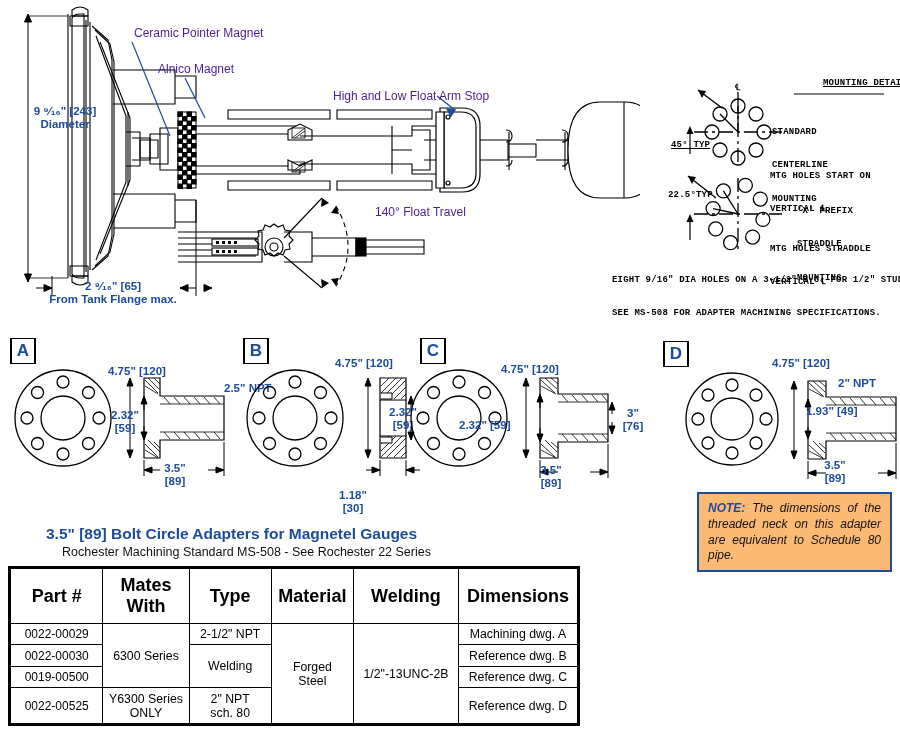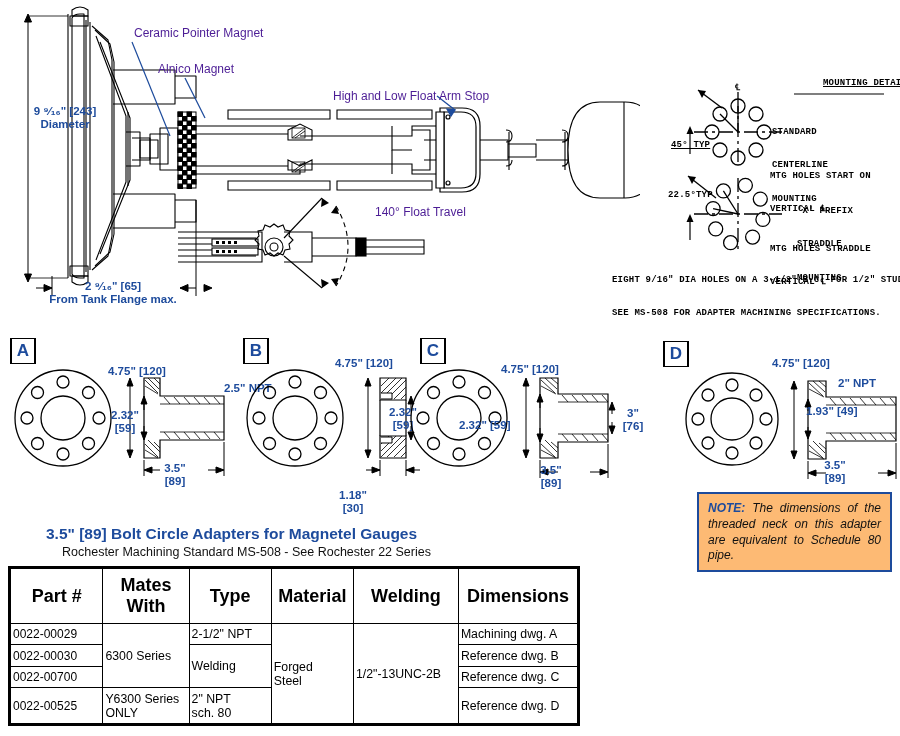--- a/index.html
+++ b/index.html
@@ -28,21 +28,21 @@
             padding:7px 9px 6px 9px;font-size:12px;line-height:1.32;color:#111;
             text-align:justify;font-style:italic;}
   #note-box b{color:#1d4b9c;font-weight:bold;}
 
   
   table{border-collapse:collapse;width:100%;height:100%;background:#fff;
         table-layout:fixed;}
   table,th,td{border:1.6px solid #000;}
   #parts-table{border:2.5px solid #000;box-sizing:border-box;}
   th{font-size:18px;font-weight:bold;text-align:center;padding:6px 2px;}
-  td{font-size:12.3px;text-align:left;padding:3px 2px;vertical-align:middle;}
+  td{font-size:12.3px;text-align:center;padding:3px 2px;vertical-align:middle;}
   td.part{font-size:12px;}
 </style>
 </head>
 <body>
 
 <svg class="abs" style="left:0;top:0;" width="640" height="320" viewBox="0 0 640 320">
   <g fill="none" stroke="#000" stroke-width="1.1" stroke-linejoin="round">
 
     <path d="M68 14 L68 278"></path>
     <path d="M72 18 Q74 14 80 14 L84 14 L84 278 L80 278 Q74 278 72 274 Z" fill="#fff"></path>
@@ -597,21 +597,21 @@
         </td>
         <td rowspan="4">1/2"-13UNC-2B</td>
         <td>Machining dwg. A</td>
       </tr>
       <tr>
         <td class="part">0022-00030</td>
         <td rowspan="2">Welding</td>
         <td>Reference dwg. B</td>
       </tr>
       <tr>
-        <td class="part">0022-00700</td>
+        <td class="part">0019-00500</td>
         <td>Reference dwg. C</td>
       </tr>
       <tr>
         <td class="part">0022-00525</td>
         <td>
           <div>Y6300 Series</div>
           <div>ONLY</div>
         </td>
         <td>
           <div>2" NPT</div>

